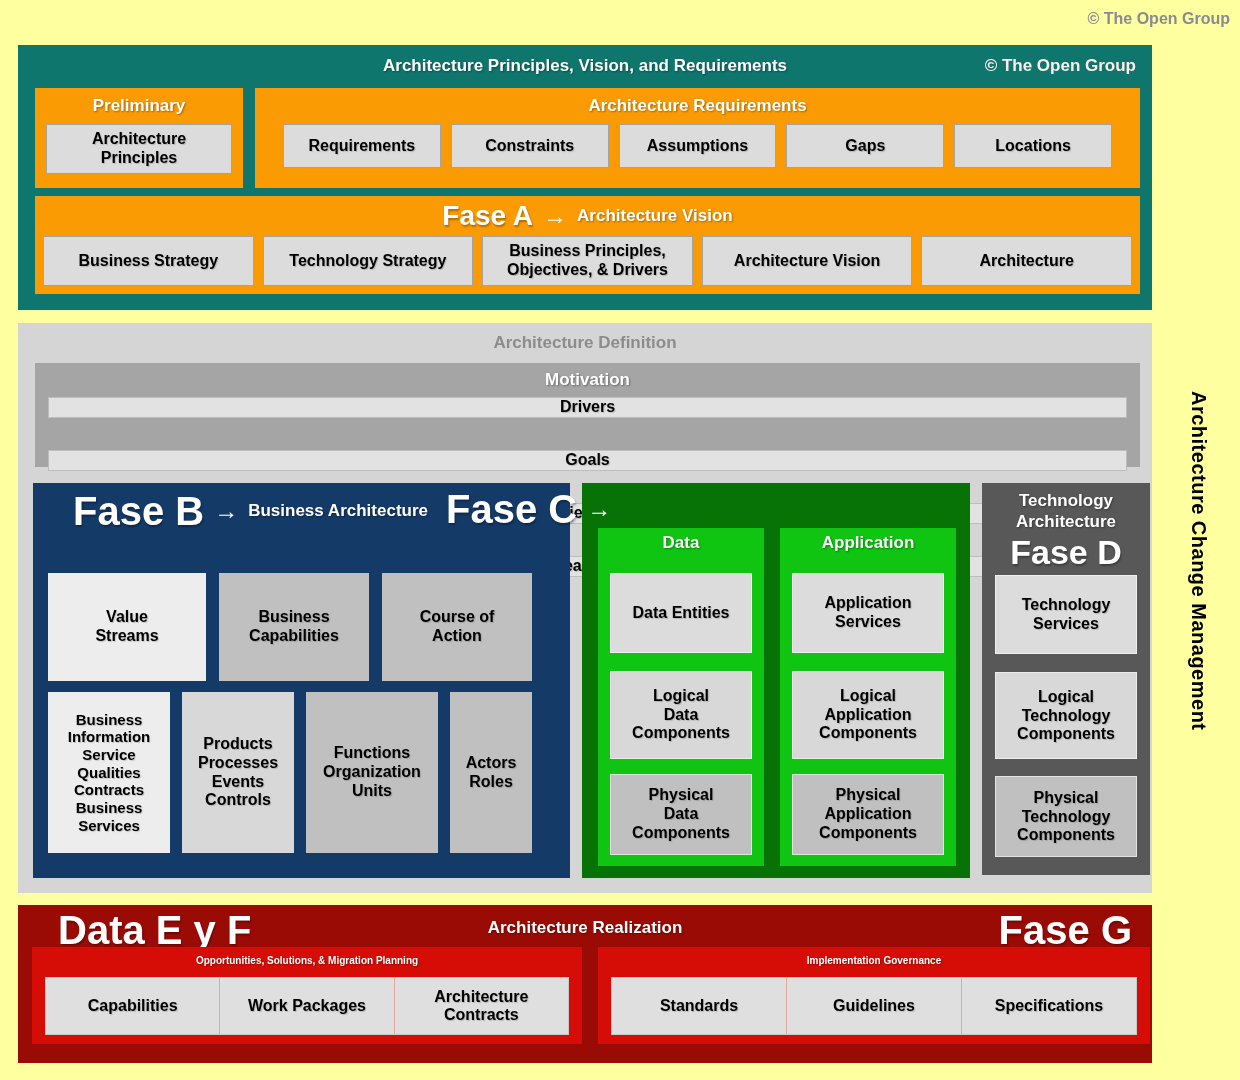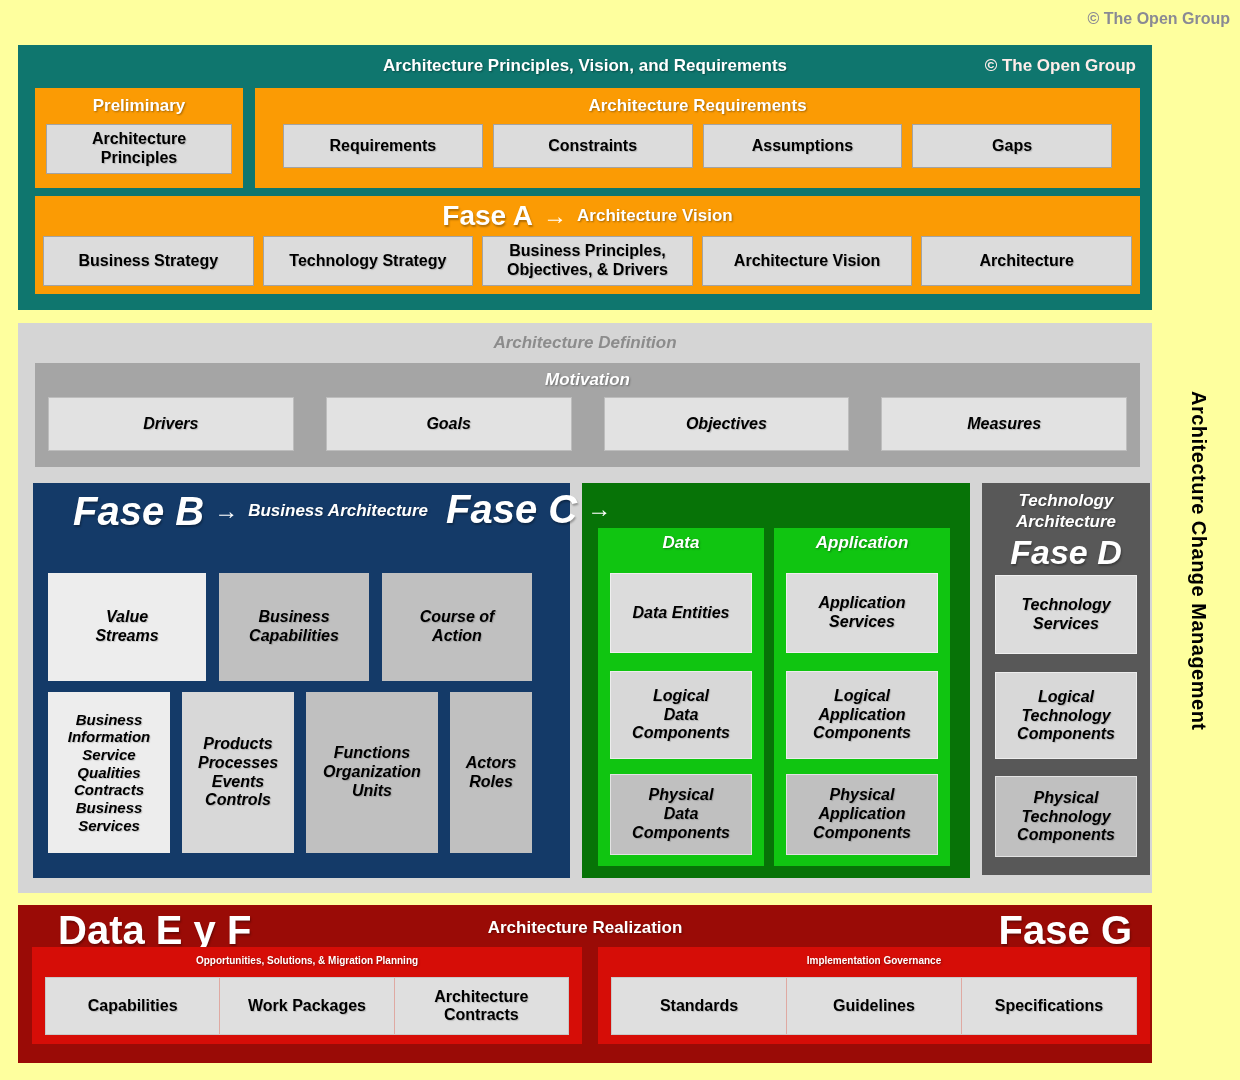--- a/index.html
+++ b/index.html
@@ -33,41 +33,41 @@
   #prelim{left:17px;top:43px;width:208px;height:100px;}
   #prelim .ibox{width:184px;height:48px;margin:0 auto;}
   #archreq{left:237px;top:43px;width:885px;height:100px;}
   #archreq .row{display:flex;gap:10px;padding:0 28px;height:44px;}
   #archreq .row .ibox{flex:1;}
   #vision{left:17px;top:151px;width:1105px;height:98px;}
   #vision .vh{height:40px;display:flex;align-items:center;justify-content:center;}
   #vision .row{display:flex;gap:9px;padding:0 8px;height:50px;}
   #vision .row .ibox{flex:1;}
   
-  #sec-def{left:18px;top:323px;width:1134px;height:570px;background:#D5D5D5;font-style:italic;}
+  #sec-def{left:18px;top:323px;width:1134px;height:570px;background:#D5D5D5;}
   #sec-def .def-title{height:40px;color:#8C8C8C;font-weight:bold;font-size:17px;}
   #motivation{position:absolute;left:17px;top:40px;width:1105px;height:104px;background:#A5A5A5;}
   #motivation .sub-title{height:34px;}
-  #motivation .row{display:flex;gap:32px;padding:0 13px;height:54px;}
+  #motivation .row{display:flex;gap:32px;padding:0 13px;height:54px;flex-direction:column;}
   #motivation .row .ibox{flex:1;background:#E2E2E2;border:1px solid #BDBDBD;}
   #panels{position:absolute;left:0;top:160px;width:1134px;height:395px;}
   #navy{position:absolute;left:15px;top:0;width:537px;height:395px;background:#143A68;}
   #navy .head{display:flex;align-items:center;padding:6px 0 0 18px;height:44px;margin-left:22px;}
   #navy .r1{position:absolute;left:15px;top:90px;width:484px;height:108px;display:flex;gap:13px;}
   #navy .r2{position:absolute;left:15px;top:209px;width:484px;height:161px;display:flex;gap:12px;}
   #navy .ibox{border:none;}
   .b-light{background:#EDEDED;}
   .b-mid{background:#D8D8D8;}
   .b-dark{background:#C0C0C0;}
   #fase-c{position:absolute;left:428px;top:6px;display:flex;align-items:center;z-index:3;}
   #green{position:absolute;left:564px;top:0;width:388px;height:395px;background:#077307;}
   #green .head{height:34px;padding-top:6px;}
   .gcol{position:absolute;top:45px;bottom:12px;background:#10C511;}
   #col-data{left:16px;width:166px;}
-  #col-app{left:192px;width:176px;}
+  #col-app{left:198px;width:176px;}
   .gcol .sub-title{height:30px;}
   .gcol .ibox{margin:0 12px;border:1px solid rgba(255,255,255,.55);}
   .gb1{height:78px;margin-top:15px !important;}
   .gb2{height:86px;margin-top:18px !important;}
   .gb3{height:79px;margin-top:15px !important;}
   #dgray{position:absolute;left:964px;top:0;width:168px;height:392px;background:#585858;}
   #dgray .t2{padding-top:8px;line-height:1.22;}
   #dgray .fase{margin-top:3px;text-align:center;}
   #dgray .ibox{margin:0 13px;border:1px solid rgba(255,255,255,.55);}
   .tb1{height:77px;margin-top:6px !important;}
@@ -109,20 +109,21 @@
 Principles</div>
   </div>
 
   <div id="archreq" class="orange-sub">
     <div class="sub-title wt center">Architecture Requirements</div>
     <div class="row">
       <div class="ibox">Requirements</div>
       <div class="ibox">Constraints</div>
       <div class="ibox">Assumptions</div>
       <div class="ibox">Gaps</div>
+      <div class="ibox">Locations</div>
     </div>
   </div>
 
   <div id="vision" class="orange-sub">
     <div class="vh">
       <span class="fase fase-sm">Fase A</span>
       <span class="arrow">→</span>
       <span class="wt">Architecture Vision</span>
     </div>
     <div class="row">

